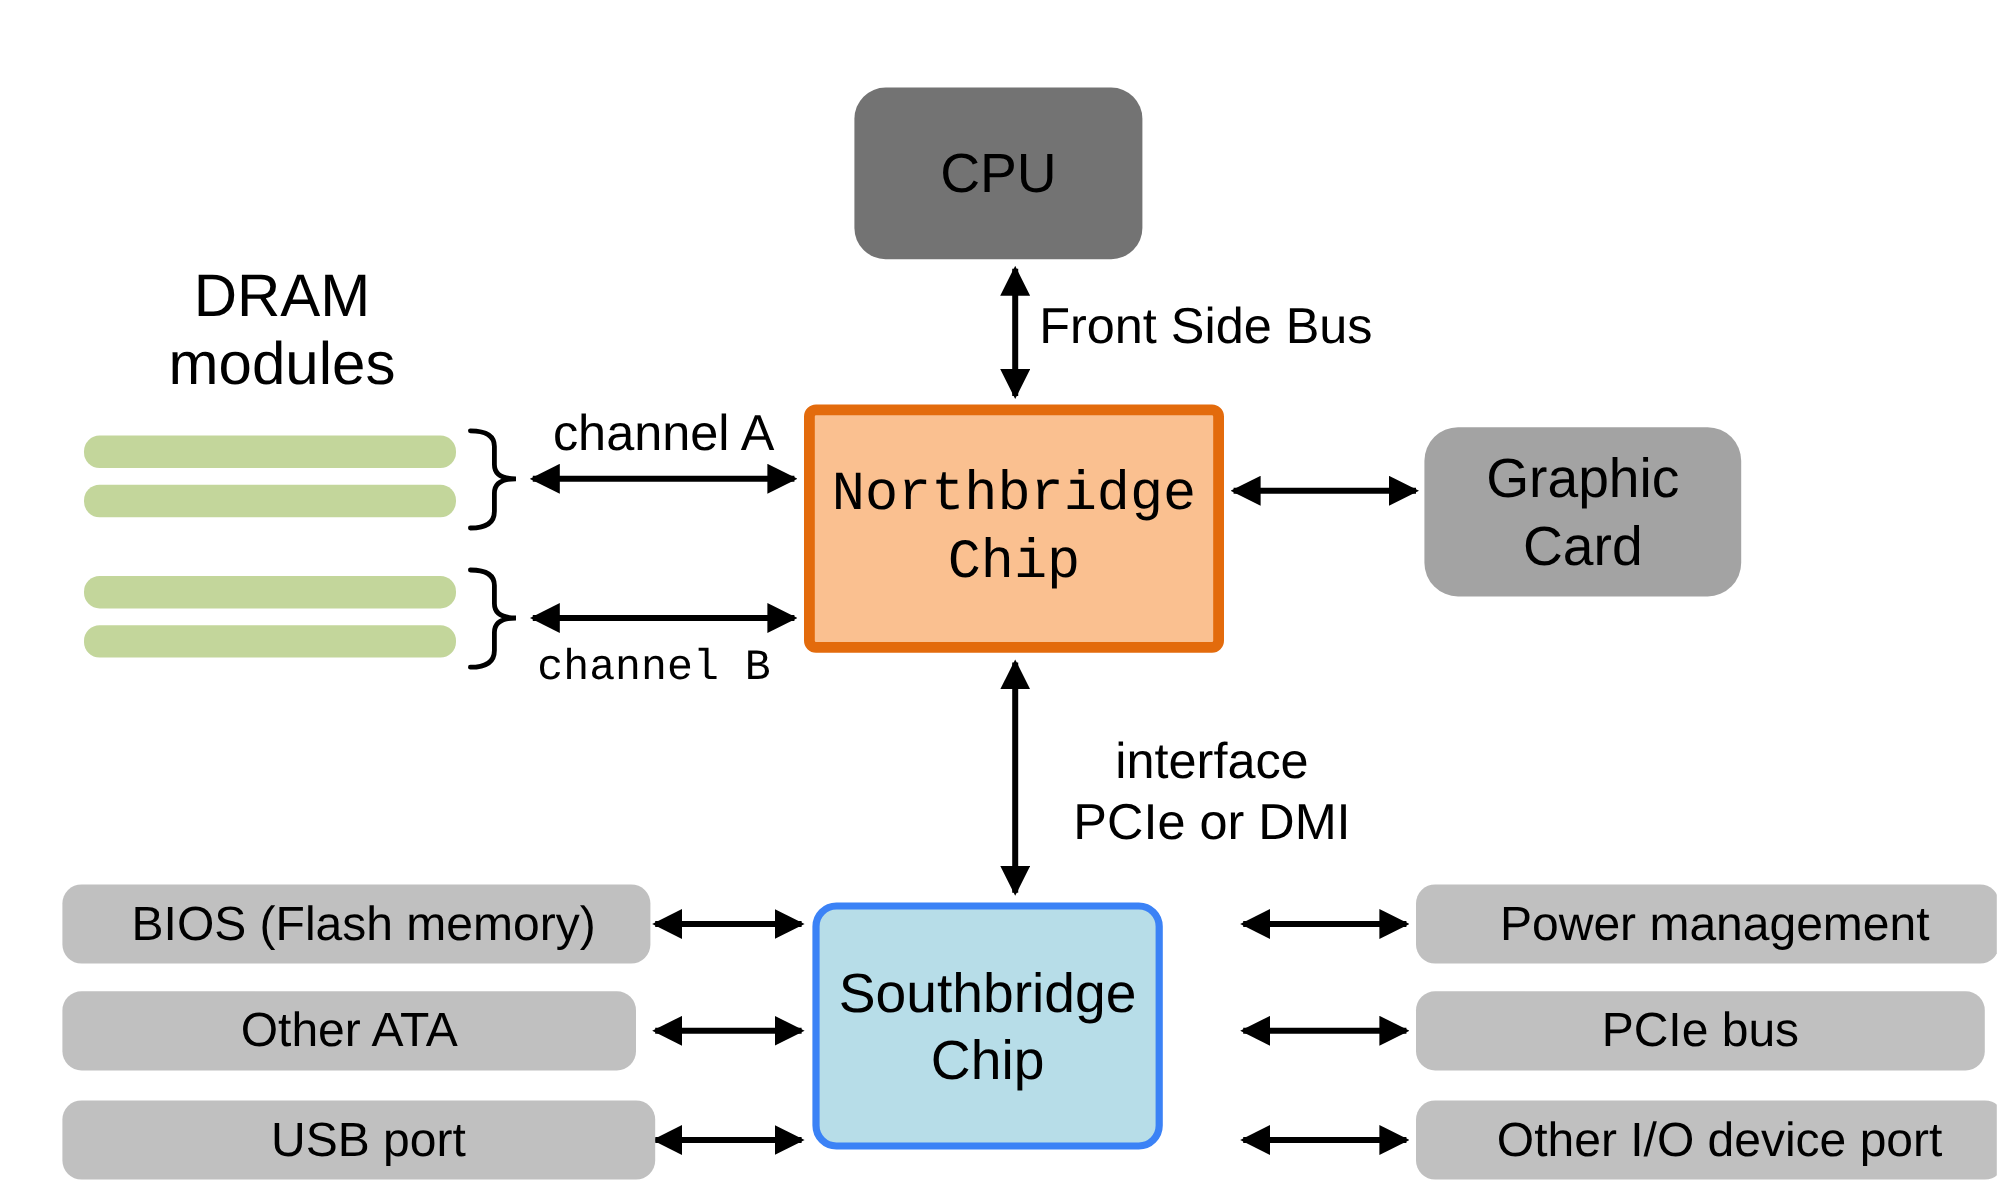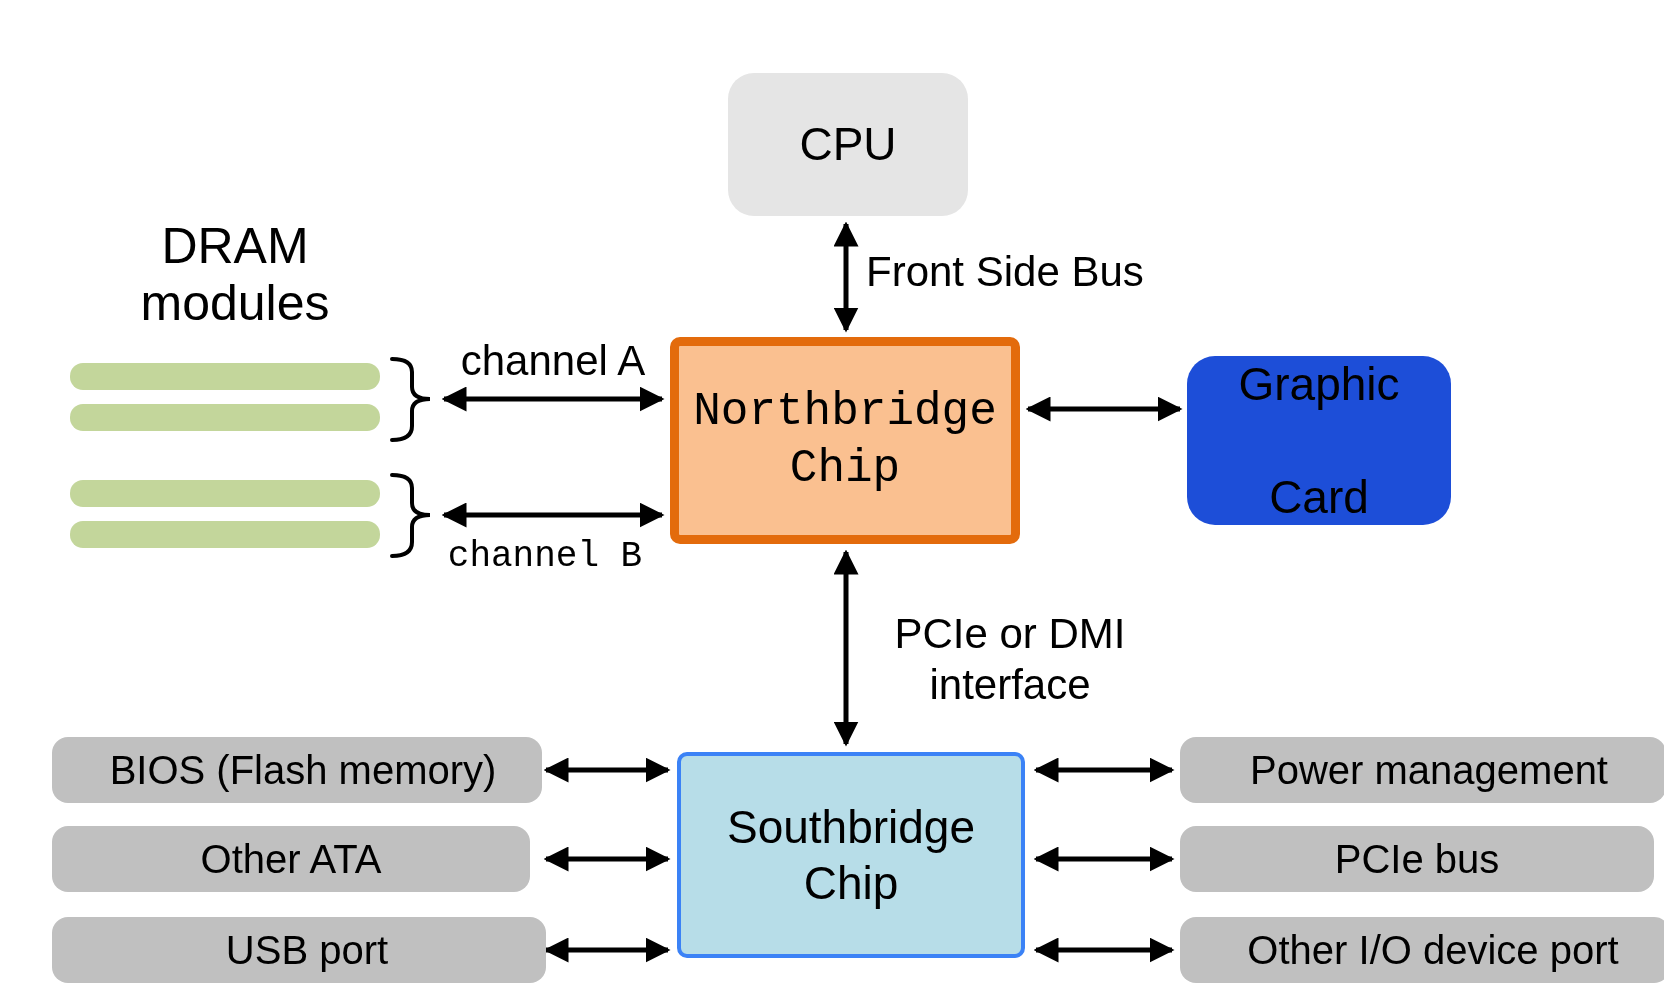--- a/index.html
+++ b/index.html
@@ -15,34 +15,34 @@
   
   .node {
     position:absolute;
     display:flex; flex-direction:column;
     align-items:center; justify-content:center;
     text-align:center;
     font-size:46px; line-height:1.22;
     box-sizing:border-box;
   }
   #cpu-node {
-    left:728px; top:73px; width:240px; height:143px;
-    background:#e5e5e5; border-radius:26px;
+    left:712px; top:73px; width:240px; height:143px;
+    background:#737373; border-radius:26px;
   }
   #northbridge-node {
     left:670px; top:337px; width:350px; height:207px;
     background:#fac090; border:9px solid #e36b0c; border-radius:10px;font-family:Liberation Mono, monospace;
   }
   #graphic-card-node {
-    left:1187px; top:356px; width:264px; height:169px;
-    background:#1d4ed8; border-radius:28px;justify-content:space-between;
+    left:1187px; top:356px; width:264px; height:141px;
+    background:#a3a3a3; border-radius:28px;
   }
   #southbridge-node {
-    left:677px; top:752px; width:348px; height:206px;
-    background:#b7dde8; border:4px solid #3b82f6; border-radius:10px;
+    left:677px; top:752px; width:292px; height:206px;
+    background:#b7dde8; border:6px solid #3b82f6; border-radius:20px;
   }
 
   
   .port {
     position:absolute; height:66px;
     background:#c0c0c0; border-radius:16px;
     display:flex; align-items:center; justify-content:center;
     font-size:40px; white-space:nowrap;
   }
   .port.left  { left:52px;   width:478px; }
@@ -128,22 +128,22 @@
 </div>
 <div class="dimm" id="dimm-0"></div>
 <div class="dimm" id="dimm-1"></div>
 <div class="dimm" id="dimm-2"></div>
 <div class="dimm" id="dimm-3"></div>
 
 <div class="lbl" id="fsb-label">Front Side Bus</div>
 <div class="lbl" id="cha-label">channel A</div>
 <div class="lbl" id="chb-label">channel B</div>
 <div class="lbl" id="pcie-label">
+  <div>interface</div>
   <div>PCIe or DMI</div>
-  <div>interface</div>
 </div>
 
 <div class="port left row0">
   <span>BIOS (Flash memory)</span>
 </div>
 <div class="port left row1">
   <span>Other ATA</span>
 </div>
 <div class="port left row2">
   <span>USB port</span>

